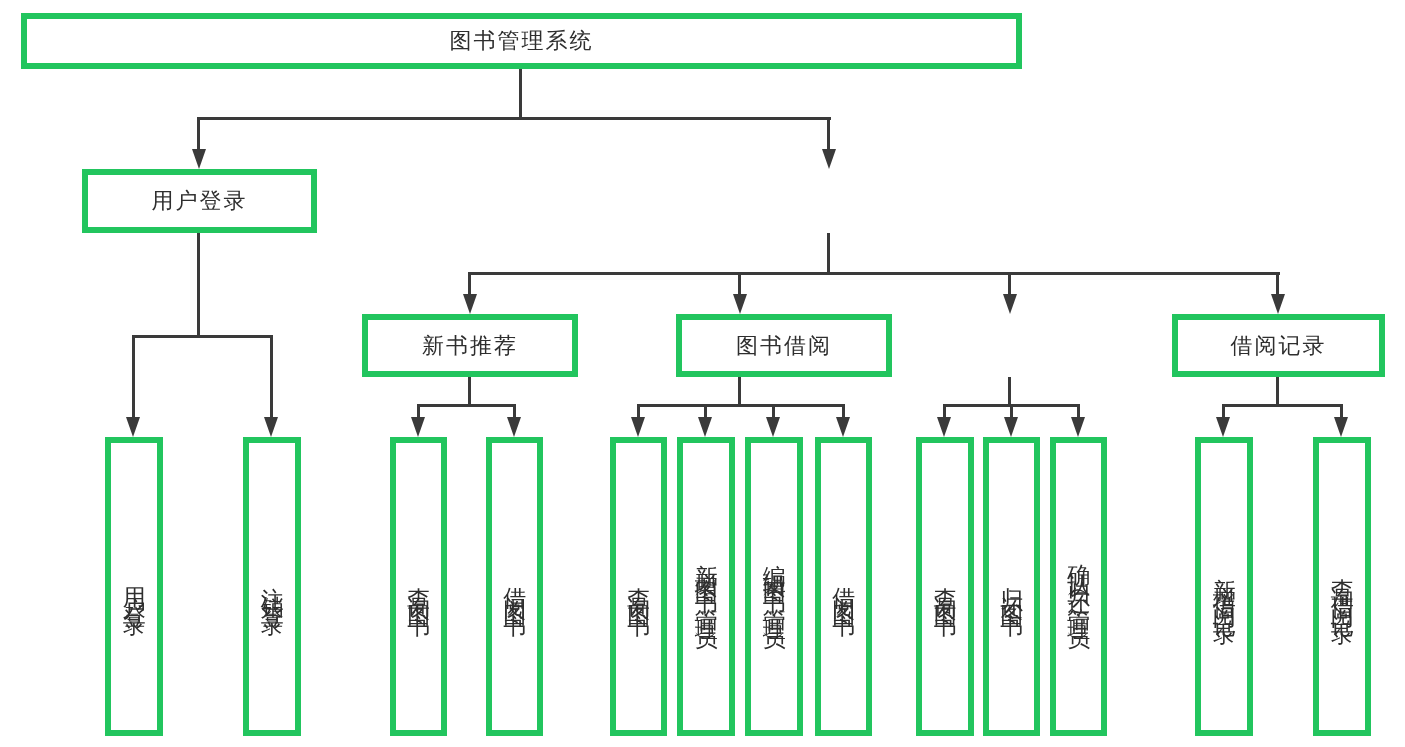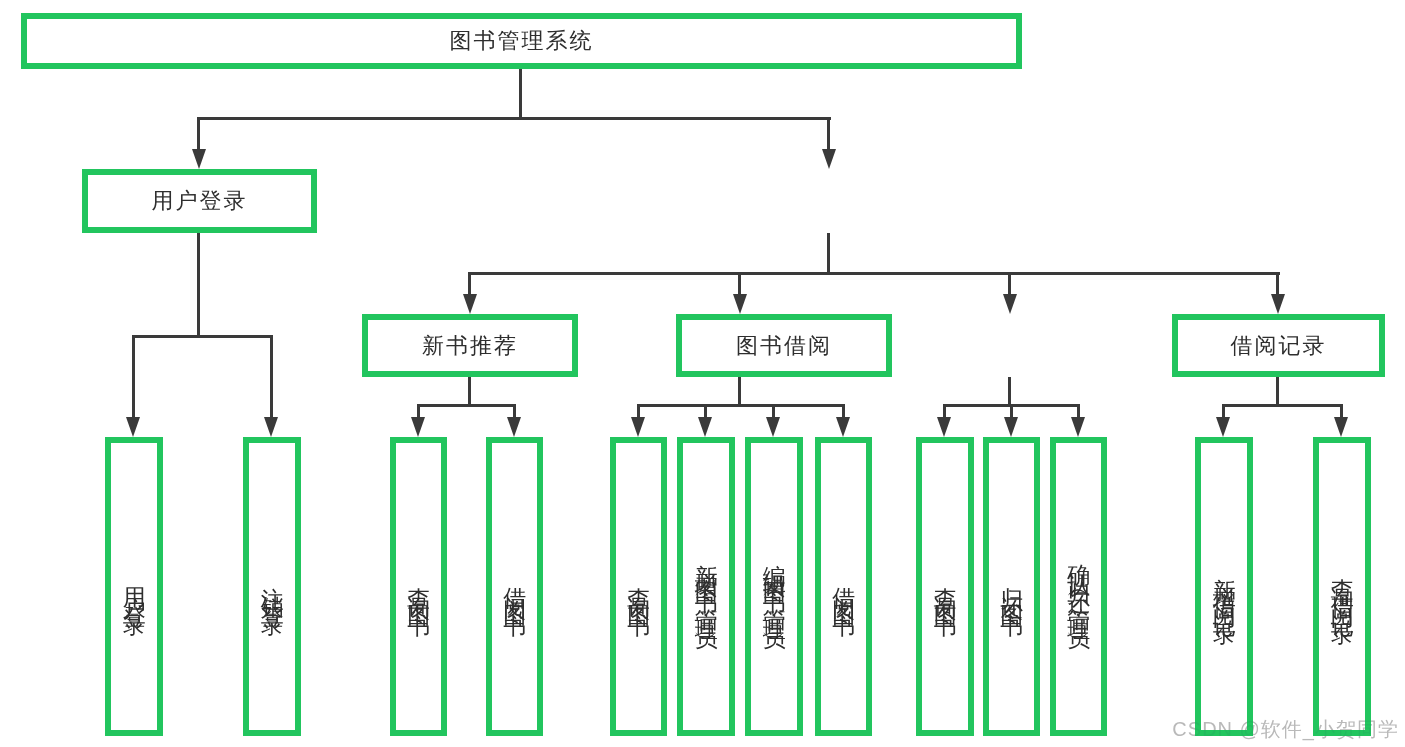--- a/index.html
+++ b/index.html
@@ -173,15 +173,14 @@
     <span class="vlabel">确认归还（管理员）</span>
   </div>
 
   <div class="node leaf" style="left:1195px; top:437px; width:58px; height:299px;">
     <span class="vlabel">新增借阅记录</span>
   </div>
   <div class="node leaf" style="left:1313px; top:437px; width:58px; height:299px;">
     <span class="vlabel">查询借阅记录</span>
   </div>
 
-  <div class="watermark">CSDN @软件_小贺同学</div>
 
 </div>
 
 </body></html>

